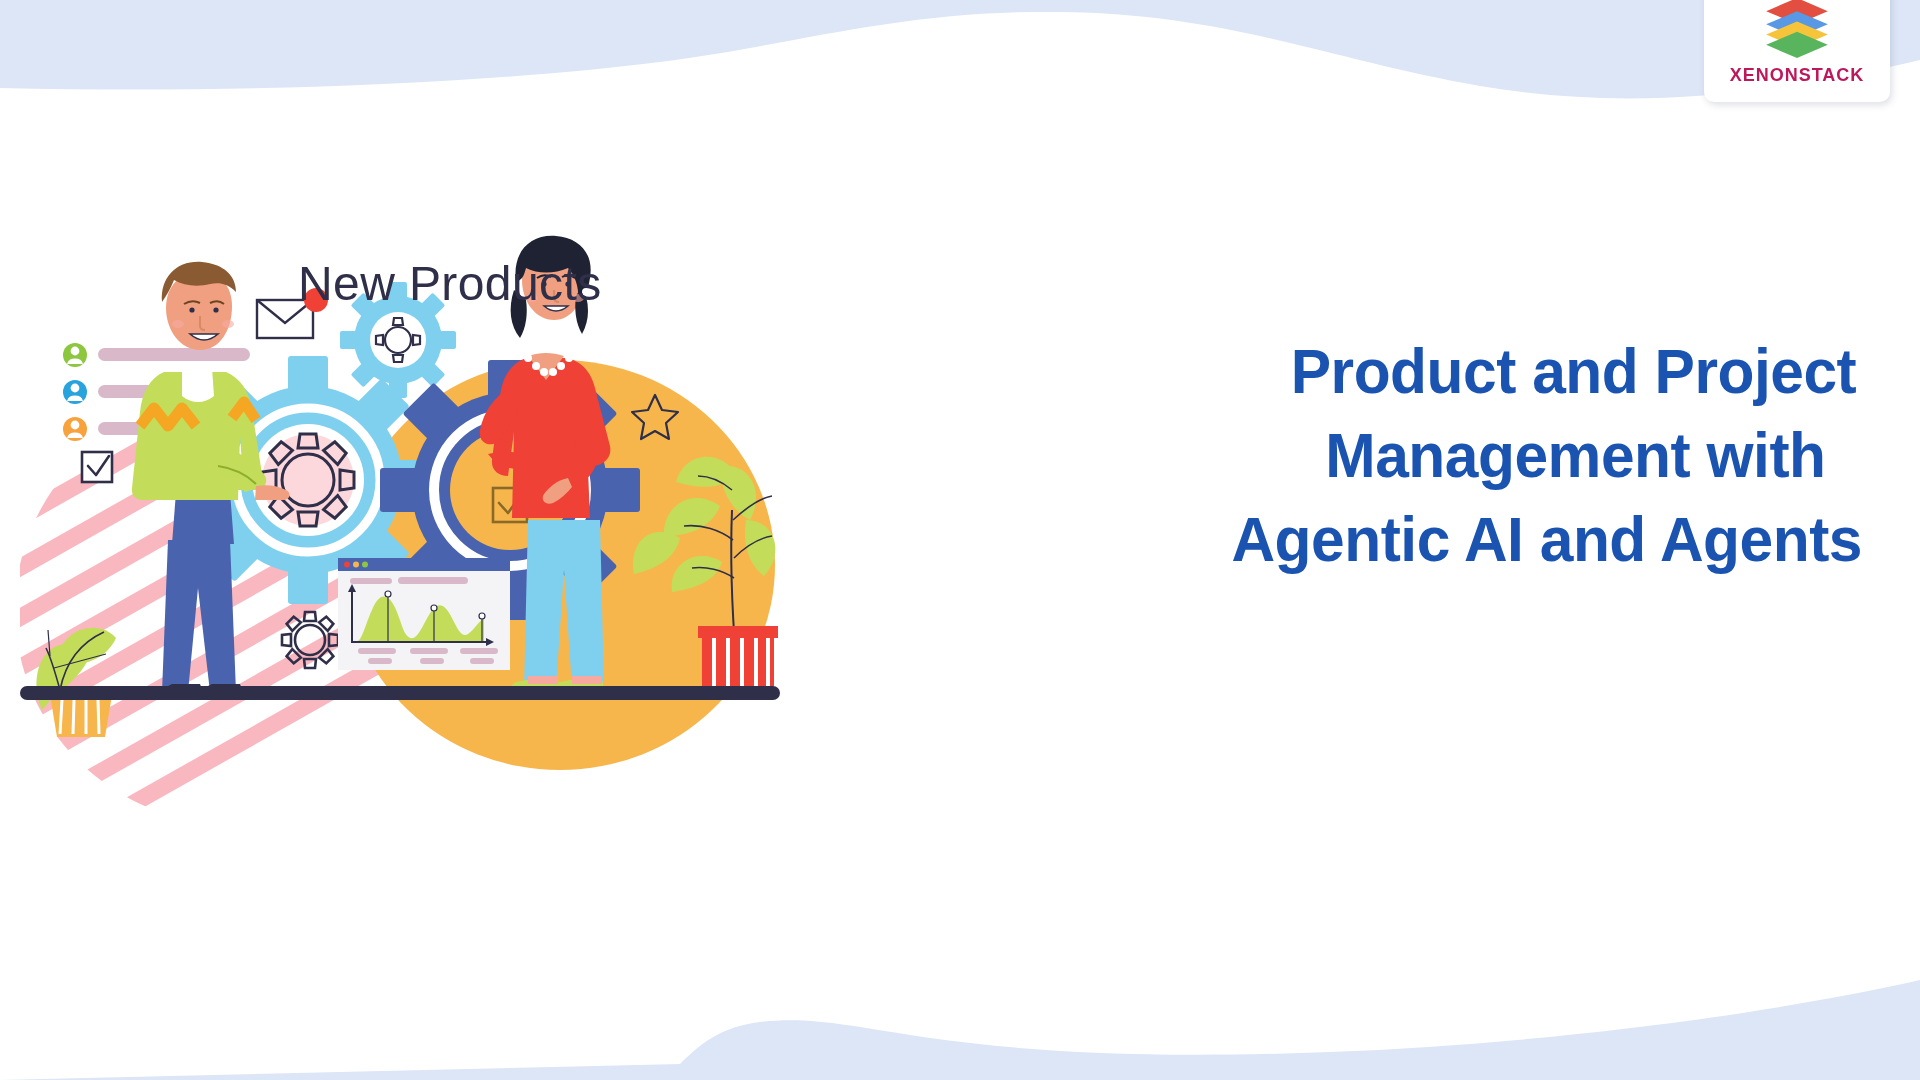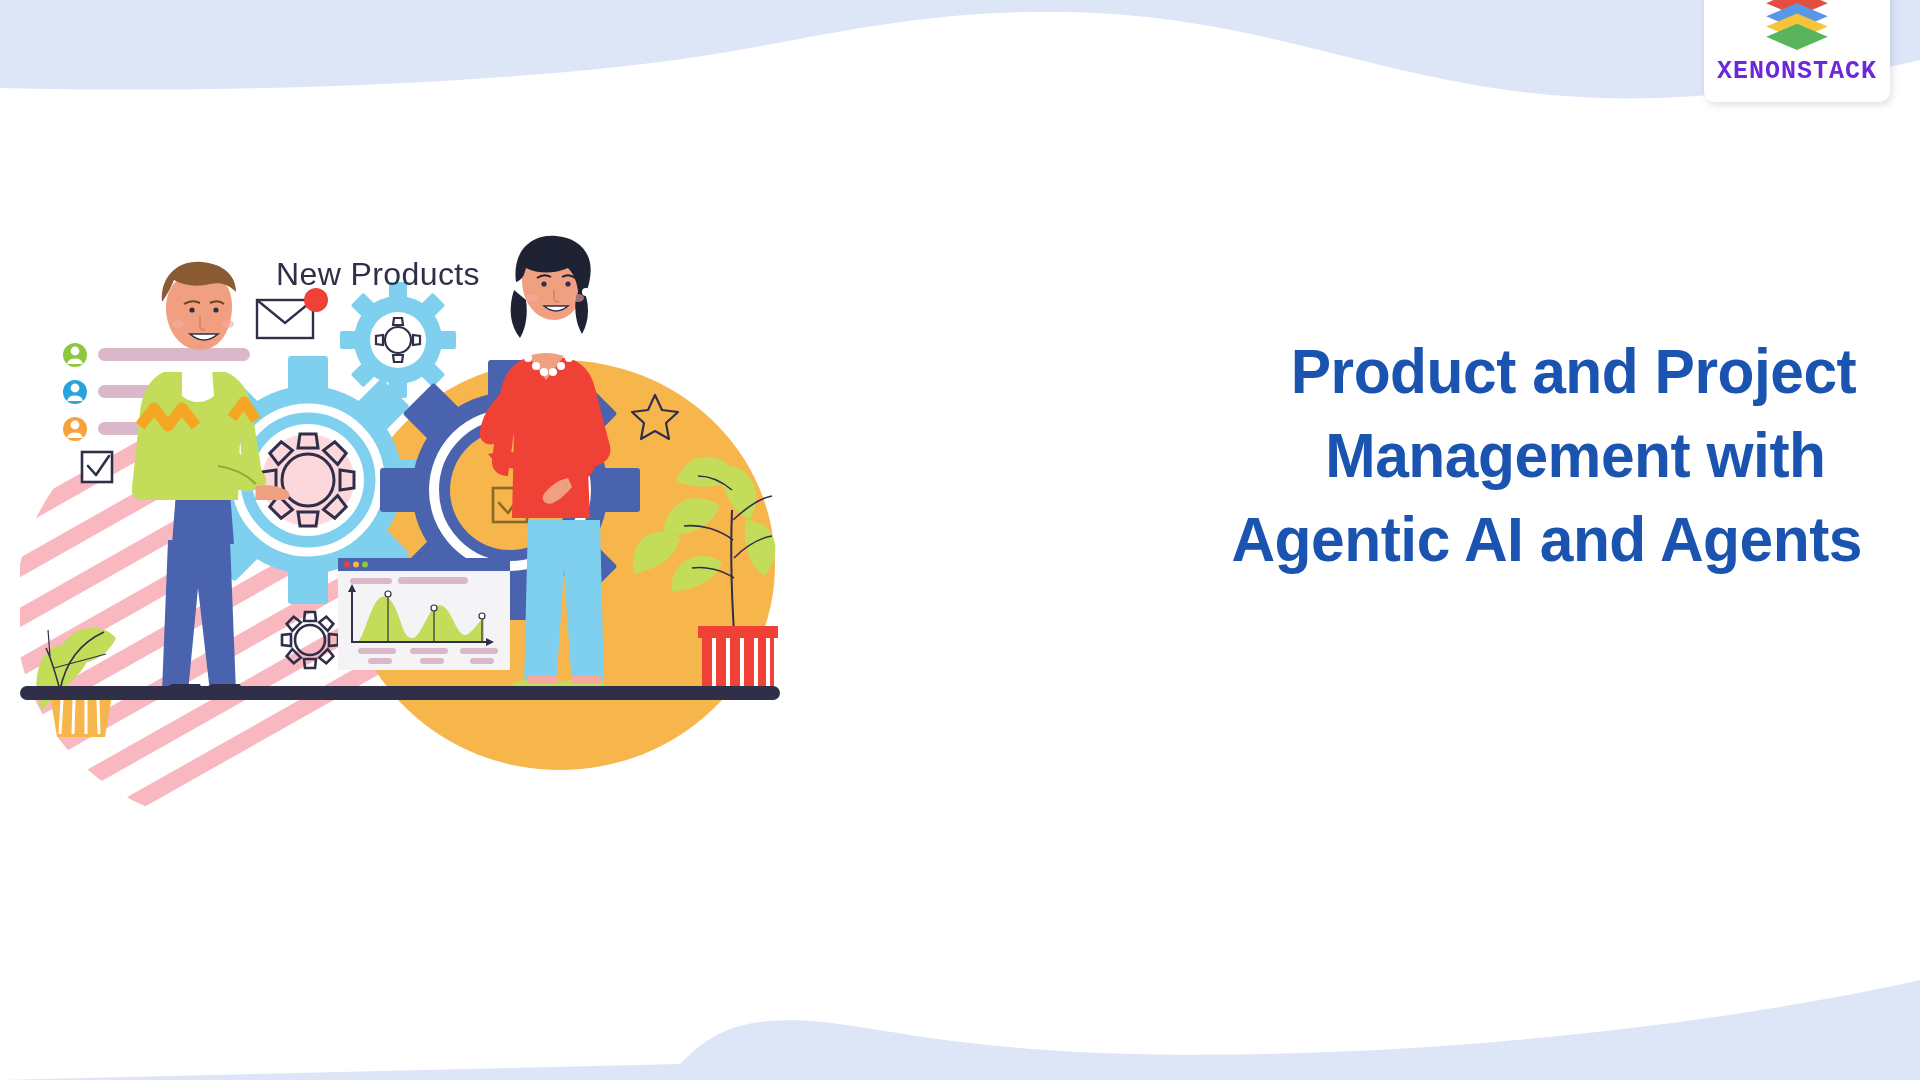--- a/index.html
+++ b/index.html
@@ -37,45 +37,45 @@
     box-shadow: 2px 3px 7px rgba(90,100,130,0.20);
     display: flex;
     flex-direction: column;
     align-items: center;
     justify-content: flex-end;
     padding-bottom: 16px;
     box-sizing: border-box;
   }
   .logo-mark { width: 74px; height: 66px; display: block; }
   .logo-word {
-    font-family: Liberation Mono, monospace;
-    font-size: 25px;
+    font-family: Liberation Sans, sans-serif;
+    font-size: 18px;
     font-weight: 700;
     letter-spacing: 1.0px;
-    color: #6d28d9;
+    color: #be185d;
     margin-top: 4px;
     white-space: nowrap;
   }
 
   
   .illustration {
     position: absolute;
     left: 20px;
     top: 190px;
     width: 930px;
     height: 680px;
   }
   .illustration svg { display: block; width: 100%; height: 100%; }
 
   .illo-heading {
     position: absolute;
-    left: 276px;
+    left: 298px;
     top: 256px;
     font-family: "Liberation Sans", sans-serif;
-    font-size: 32px;
+    font-size: 48px;
     font-weight: 300;
     color: #2f2f4a;
     letter-spacing: 0.4px;
     white-space: nowrap;
   }
 
   
   .headline {
     position: absolute;
     left: 980px;

